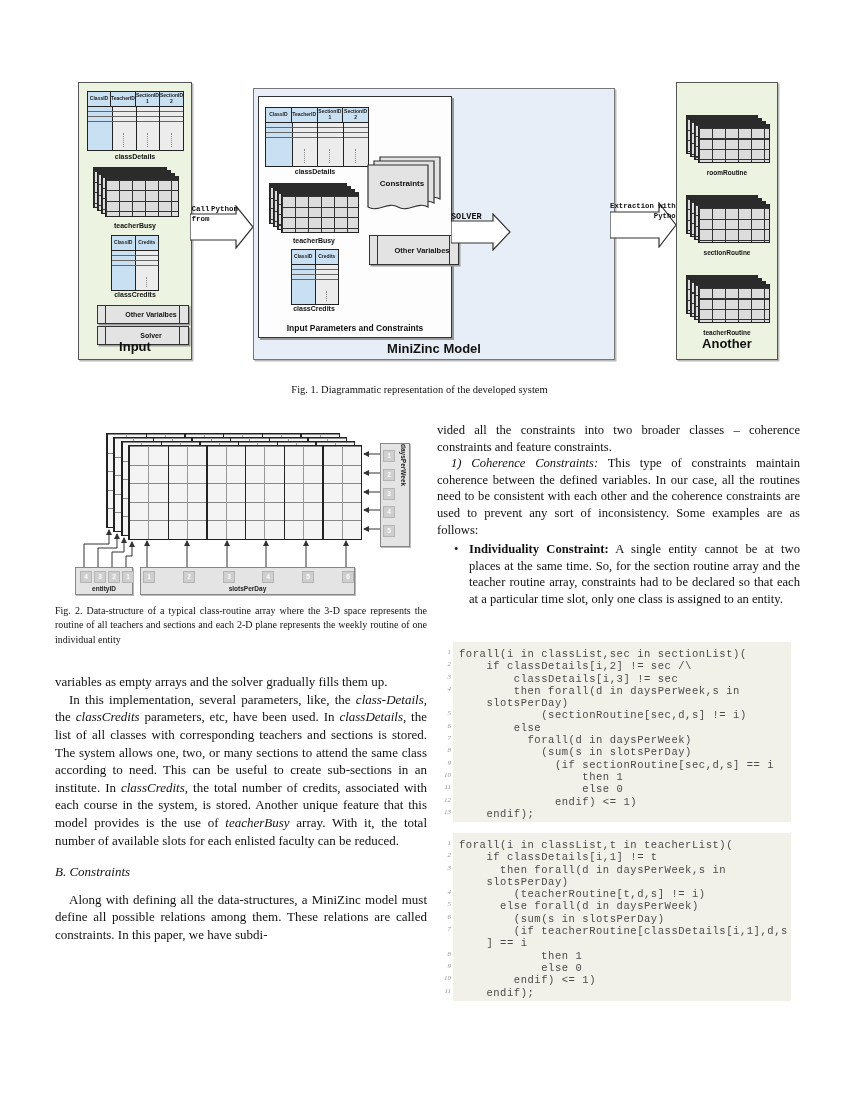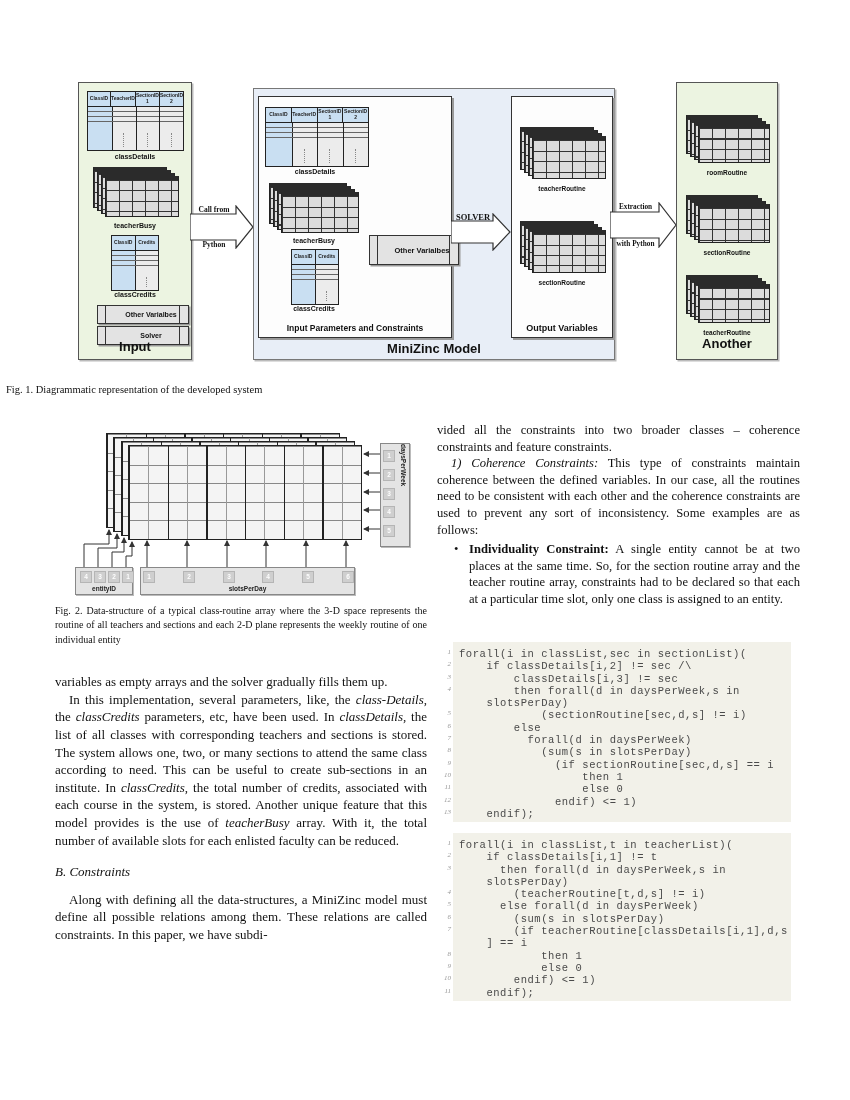--- a/index.html
+++ b/index.html
@@ -45,22 +45,22 @@
   .stack .ly3{transform:translate(-12px,-9px);}
 
   
   .procbox{position:absolute;background:#e3e3e3;border:1.2px solid #333;box-shadow:1.5px 1.5px 0 #999;
      background-image:linear-gradient(#333,#333),linear-gradient(#333,#333);
      background-repeat:no-repeat;background-size:1px 100%,1px 100%;background-position:7px 0,calc(100% - 8px) 0;
      display:flex;align-items:center;justify-content:center;
      font-family:"Liberation Sans",sans-serif;font-weight:bold;font-size:7px;padding-left:16px;}
 
   .blockarrow{position:absolute;}
-  .blockarrow .atext{position:absolute;left:0;top:0;bottom:0;display:flex;flex-direction:column;justify-content:space-between;
-     text-align:center;font-family:Liberation Serif, serif;font-weight:bold;font-size:7.5px;line-height:9.5px;}
+  .blockarrow .atext{position:absolute;left:0;top:0;bottom:0;display:flex;flex-direction:row;justify-content:space-between;
+     text-align:center;font-family:Liberation Mono, monospace;font-weight:bold;font-size:7.5px;line-height:9.5px;}
 
   .docwrap{position:absolute;}
   .doclabel{position:absolute;left:0;right:8px;top:0;bottom:6px;display:flex;align-items:center;justify-content:center;
      font-family:"Liberation Sans",sans-serif;font-weight:bold;font-size:8px;}
 
   .caption{font-size:10.5px;color:#111;}
 
   
   #fig2{left:60px;top:425px;width:360px;height:178px;}
   .plane{position:absolute;width:232px;height:93px;background:#f4f4f4;border:1.3px solid #222;
@@ -257,52 +257,43 @@
             <div class="mt-lines"></div>
             <div class="mt-dots" style="left:50%;right:0;">
                 <div class="dc">
                   <i></i>
                 </div>
               </div>
           </div>
         </div>
         <div class="abs flabel" style="top:208px;left:0;width:110px;">classCredits</div>
 
+        <div class="docwrap" style="left:108px;top:58px;width:78px;height:62px;">
+          <svg width="78" height="62" viewBox="0 0 78 62">
+            <path d="M13 2 H73 V44 C63 38,53 50,43 44 C33 38,23 50,13 44 Z" fill="#e3e3e3" stroke="#333" stroke-width="1.2"></path>
+            <path d="M7 6 H67 V48 C57 42,47 54,37 48 C27 42,17 54,7 48 Z" fill="#e3e3e3" stroke="#333" stroke-width="1.2"></path>
+            <path d="M1 10 H61 V52 C51 46,41 58,31 52 C21 46,11 58,1 52 Z" fill="#e3e3e3" stroke="#333" stroke-width="1.2"></path>
+          </svg>
+          <div class="doclabel">Constraints</div>
+        </div>
         <div class="procbox" style="left:110px;top:138px;width:72px;height:28px;font-size:7.5px;">
             <span>Other Varialbes</span>
           </div>
         <div class="abs boxtitle" style="bottom:4px;left:0;">Input Parameters and Constraints</div>
       </div>
 
       <div class="blockarrow" style="left:197px;top:124px;width:60px;height:38px;">
         <svg width="60" height="38" viewBox="0 0 60 38">
           <polygon points="0,8 42,8 42,1 59,19 42,37 42,30 0,30" fill="#ffffff" stroke="#333" stroke-width="1.2"></polygon>
         </svg>
         <div class="atext" style="width:44px;font-size:8.5px;">
             <span>SOLVER</span>
           </div>
       </div>
 
-      <div class="abs whitebox" style="left:257px;top:7px;width:100px;height:240px;">
-        <div class="stack" style="left:8px;top:30px;width:86px;height:52px;">
-          <div class="ly ly3"></div>
-            <div class="ly ly2"></div>
-            <div class="ly ly1"></div>
-            <div class="ly"></div>
-        </div>
-        <div class="abs flabel" style="top:88px;left:0;font-size:6.5px;">teacherRoutine</div>
-        <div class="stack" style="left:8px;top:124px;width:86px;height:52px;">
-          <div class="ly ly3"></div>
-            <div class="ly ly2"></div>
-            <div class="ly ly1"></div>
-            <div class="ly"></div>
-        </div>
-        <div class="abs flabel" style="top:182px;left:0;font-size:6.5px;">sectionRoutine</div>
-        <div class="abs boxtitle" style="bottom:4px;left:0;font-size:9px;">Output Variables</div>
-      </div>
 
       <div class="abs ptitle" style="bottom:3px;">MiniZinc Model</div>
     </div>
 
     <div class="blockarrow" style="left:535px;top:122px;width:67px;height:46px;">
       <svg width="67" height="46" viewBox="0 0 67 46">
         <polygon points="0,10 49,10 49,1 66,23 49,45 49,36 0,36" fill="#ffffff" stroke="#333" stroke-width="1.2"></polygon>
       </svg>
       <div class="atext" style="width:51px;font-size:7.3px;">
         <span>Extraction</span>
@@ -329,21 +320,21 @@
         <div class="ly ly3"></div>
           <div class="ly ly2"></div>
           <div class="ly ly1"></div>
           <div class="ly"></div>
       </div>
       <div class="abs flabel" style="top:246px;font-size:6.5px;">teacherRoutine</div>
       <div class="abs ptitle" style="bottom:8px;">Another</div>
     </div>
   </div>
 
-  <div class="abs caption" style="left:0;right:17px;top:384px;text-align:left;margin-left:6px;">Fig. 1.   Diagrammatic representation of the developed system</div>
+  <div class="abs caption" style="left:0;right:17px;top:384px;text-align:center;margin-left:6px;">Fig. 1.   Diagrammatic representation of the developed system</div>
 
   <div class="abs" id="fig2">
     <div class="plane" style="left:45.5px;top:8px;"></div>
     <div class="plane" style="left:53px;top:12px;"></div>
     <div class="plane" style="left:60.5px;top:16px;"></div>
     <div class="plane" style="left:68px;top:20px;"></div>
 
     <svg class="abs" style="left:0;top:0;" width="360" height="178" viewBox="0 0 360 178">
       <defs>
         <marker id="ah" markerWidth="7" markerHeight="7" refX="5" refY="3" orient="auto">

